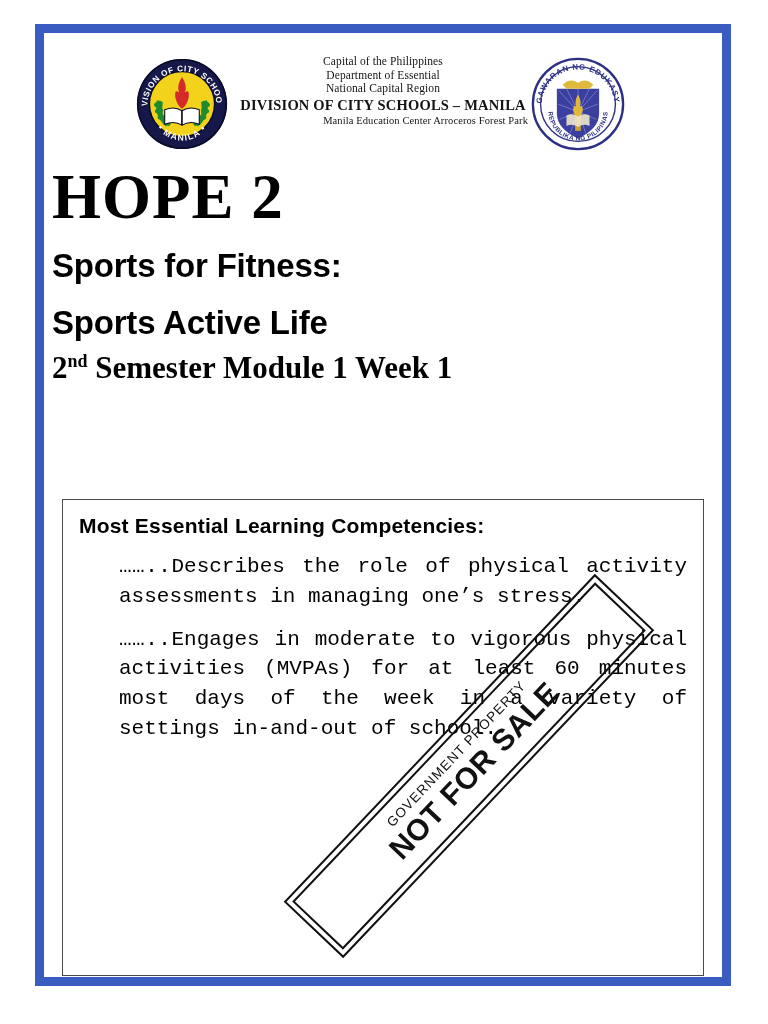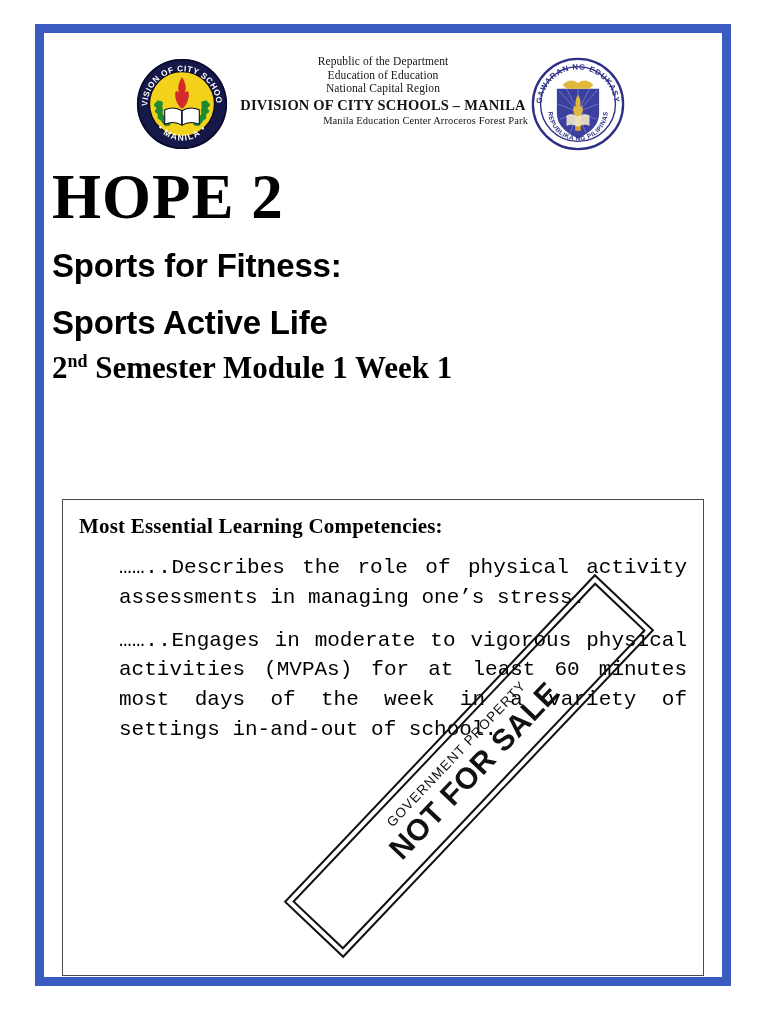--- a/index.html
+++ b/index.html
@@ -132,21 +132,21 @@
     left: 10px;
     top: 459px;
     width: 642px;
     height: 477px;
     border: 1.5px solid #4a4a4a;
     background: #ffffff;
     padding: 14px 16px 0 16px;
     overflow: hidden;
   }
   .comp-heading {
-    font-family: Liberation Serif, serif;
+    font-family: Liberation Sans, sans-serif;
     font-weight: bold;
     font-size: 21px;
     letter-spacing: 0.2px;
     color: #000000;
     margin-bottom: 14px;
   }
   .comp-para {
     font-family: Liberation Mono, monospace;
     font-size: 21px;
     line-height: 1.42;
@@ -286,22 +286,22 @@
           <text font-family="Liberation Sans, sans-serif" font-size="8.2" font-weight="bold" fill="#2c2f86" letter-spacing="0.8">
             <textPath href="#arcTopR" startOffset="50%" text-anchor="middle">KAGAWARAN NG EDUKASYON</textPath>
           </text>
           <text font-family="Liberation Sans, sans-serif" font-size="6.6" font-weight="bold" fill="#2c2f86" letter-spacing="0.5">
             <textPath href="#arcBotR" startOffset="50%" text-anchor="middle">REPUBLIKA NG PILIPINAS</textPath>
           </text>
         </svg>
       </div>
 
       <div class="letterhead-text">
-        <div class="lh-line">Republic of the Department</div>
-        <div class="lh-line">Education of Education</div>
+        <div class="lh-line">Capital of the Philippines</div>
+        <div class="lh-line">Department of Essential</div>
         <div class="lh-line">National Capital Region</div>
         <div class="lh-line bold-big">DIVISION OF CITY SCHOOLS – MANILA</div>
         <div class="lh-line small">Manila Education Center Arroceros Forest Park</div>
       </div>
     </div>
 
     <div class="title-block">
       <div class="title-main">HOPE 2</div>
       <div class="subtitle">Sports for Fitness:</div>
       <div class="subtitle">Sports Active Life</div>

